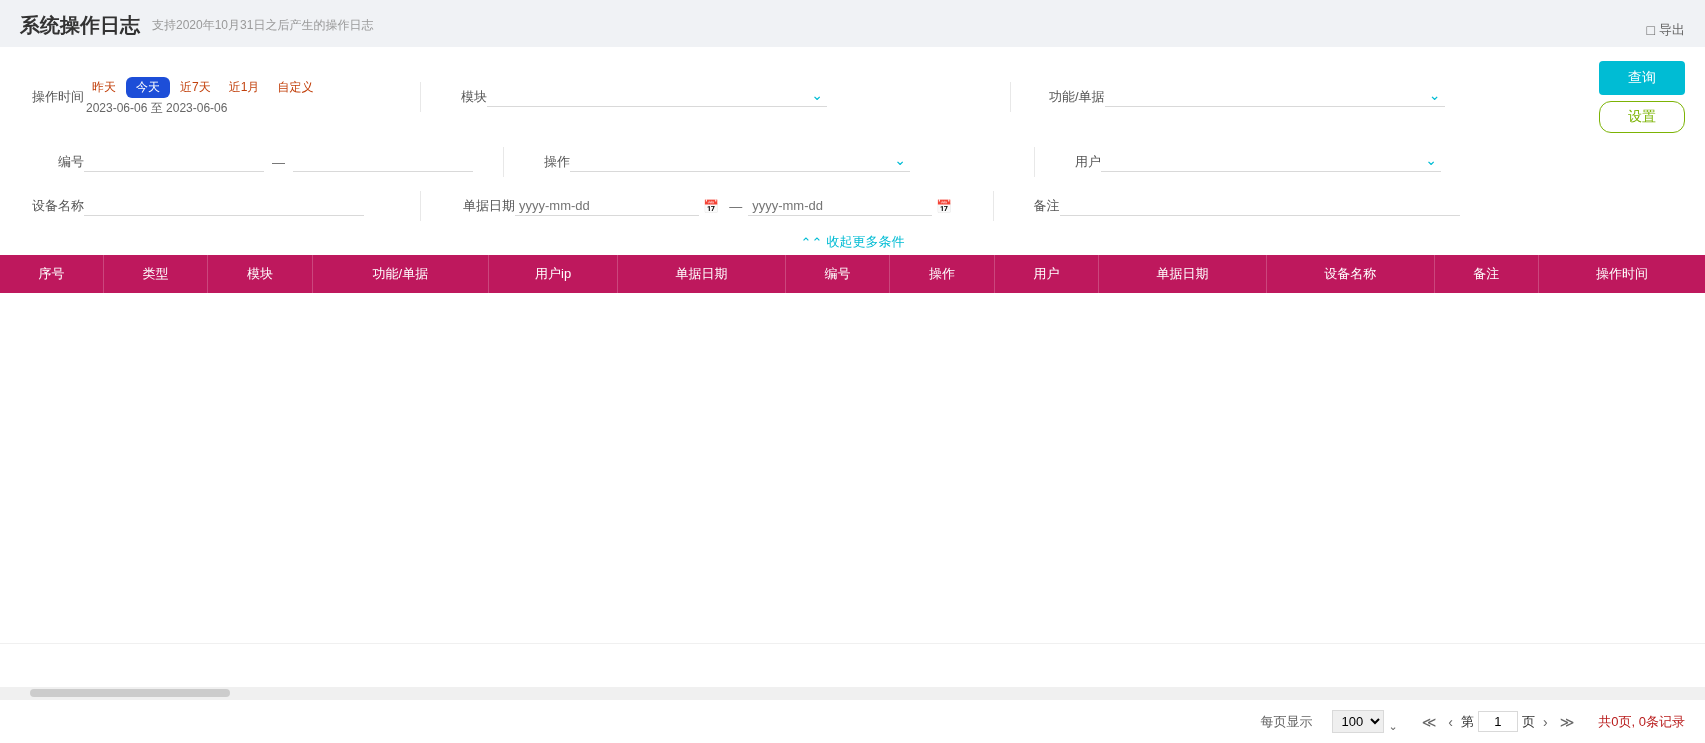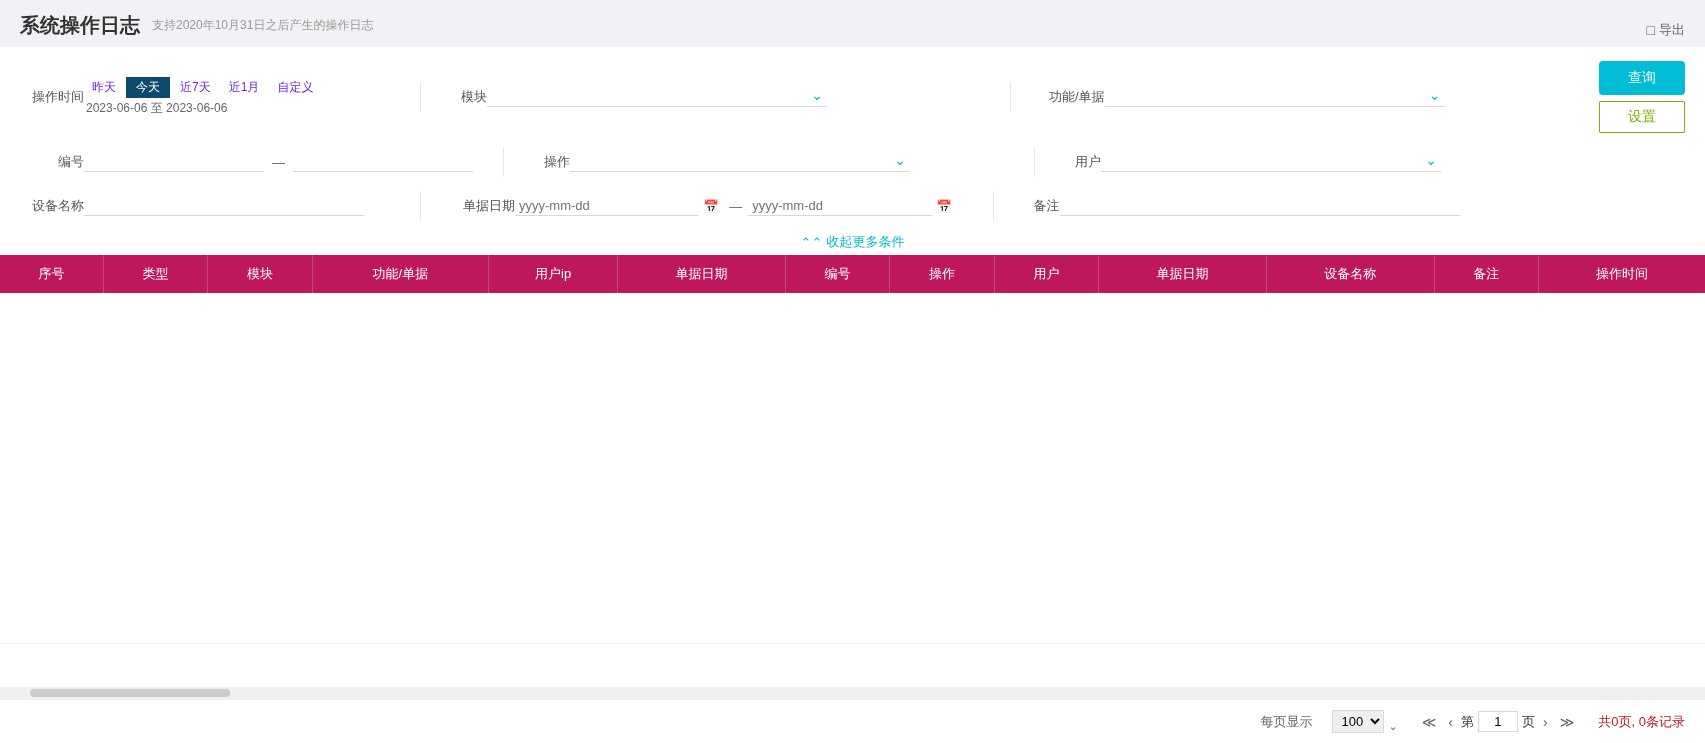--- a/index.html
+++ b/index.html
@@ -7,26 +7,26 @@
 
     .page-container { width: 1705px; min-height: 743px; background: #f0f2f5; display: flex; flex-direction: column; }
 
     
     .page-header { background: #f0f2f5; padding: 12px 20px 8px 20px; display: flex; align-items: flex-end; justify-content: space-between; }
     .page-title { font-size: 20px; font-weight: bold; color: #333; margin-right: 12px; }
     .page-subtitle { font-size: 12px; color: #999; }
     .header-left { display: flex; align-items: center; }
     .export-btn { display: flex; align-items: center; gap: 4px; color: #666; font-size: 13px; cursor: pointer; border: none; background: none; }
     .export-icon { font-size: 14px; }
-    .time-btn { padding: 2px 8px; font-size: 12px; cursor: pointer; border: none; background: none; color: #6d28d9; }
-    .time-btn.active { background: #0c4a6e; color: #fff; border-radius: 0; padding: 2px 10px; }
+    .time-btn { padding: 2px 8px; font-size: 12px; cursor: pointer; border: none; background: none; color: #c2410c; }
+    .time-btn.active { background: #1d4ed8; color: #fff; border-radius: 6px; padding: 2px 10px; }
 
     
     .btn-query { background: #00bcd4; color: #fff; border: none; padding: 8px 28px; font-size: 14px; cursor: pointer; border-radius: 4px; }
-    .btn-settings { background: #fff; color: #7cb305; border: 1px solid #7cb305; padding: 6px 28px; font-size: 14px; cursor: pointer; border-radius: 1px; }
+    .btn-settings { background: #fff; color: #7cb305; border: 1px solid #7cb305; padding: 6px 28px; font-size: 14px; cursor: pointer; border-radius: 12px; }
     .btn-group { display: flex; flex-direction: column; gap: 6px; margin-left: 20px; }
 
     
     .collapse-row { display: flex; justify-content: center; align-items: center; padding: 6px 0 4px 0; }
     .collapse-btn { color: #00bcd4; font-size: 13px; cursor: pointer; border: none; background: none; display: flex; align-items: center; gap: 4px; }
 
     
     .table-area { background: #fff; flex: 1; }
     .data-table { width: 100%; border-collapse: collapse; }
     .data-table thead tr { background: #be185d; }

